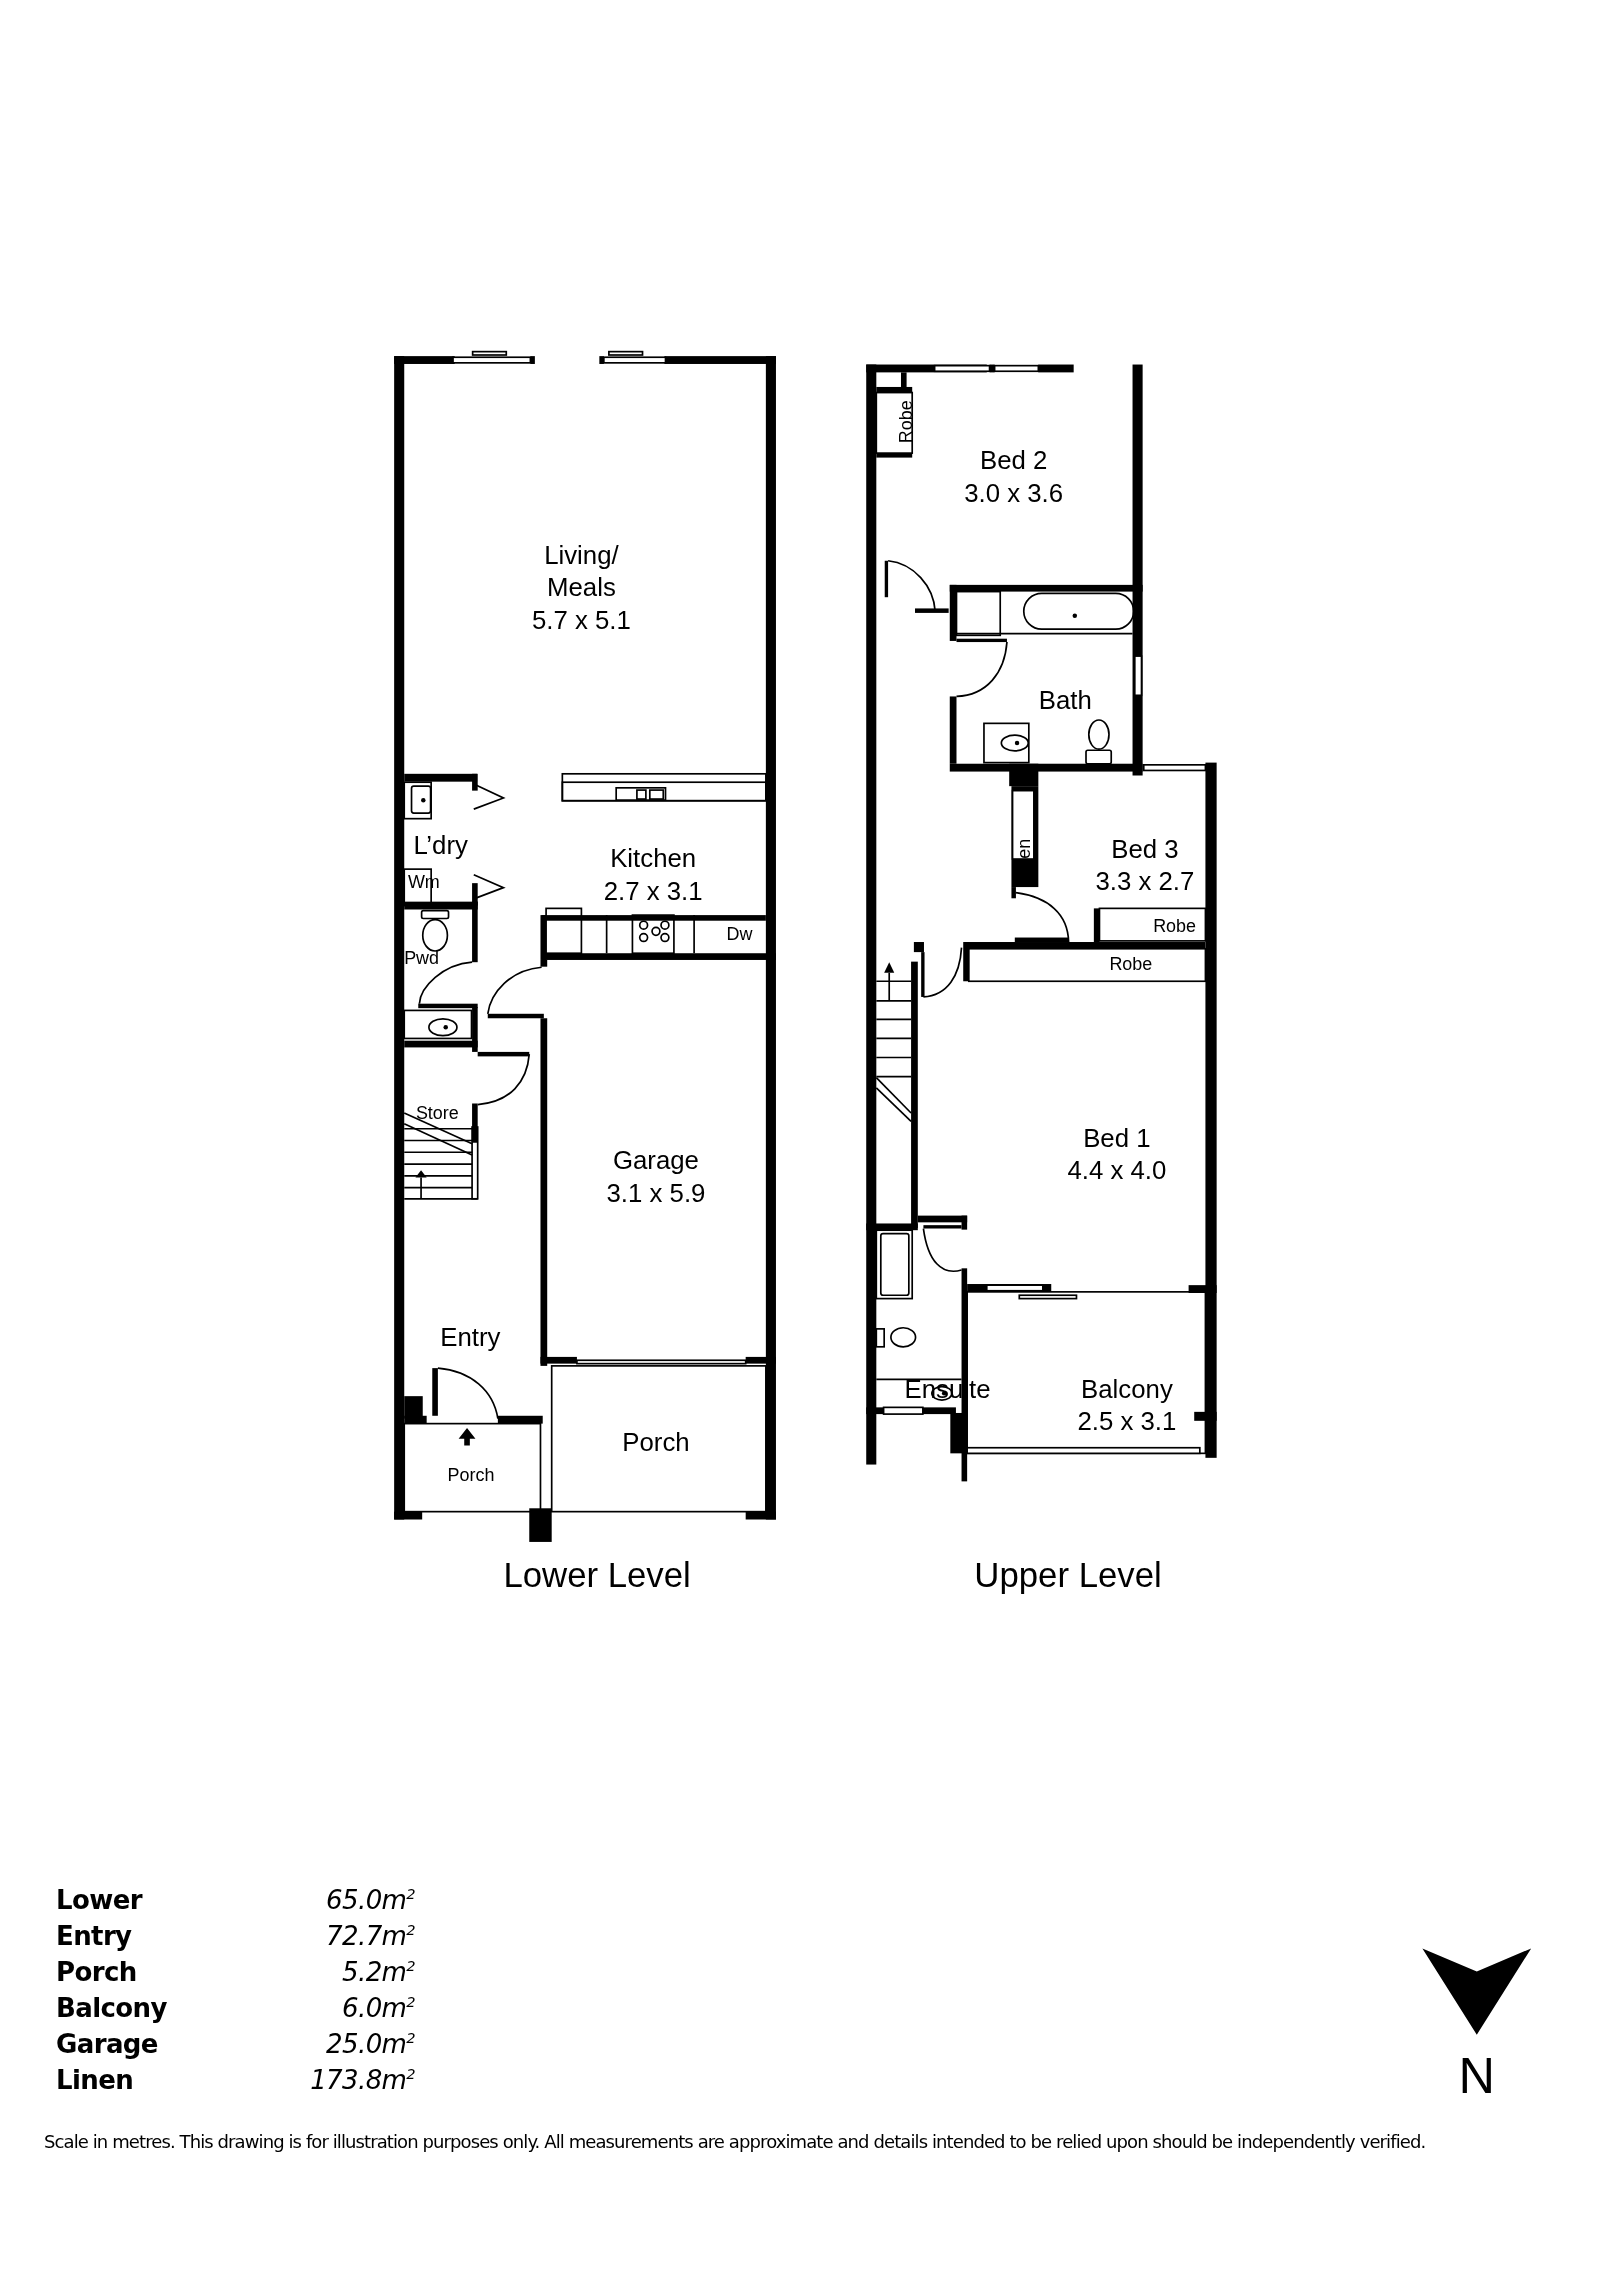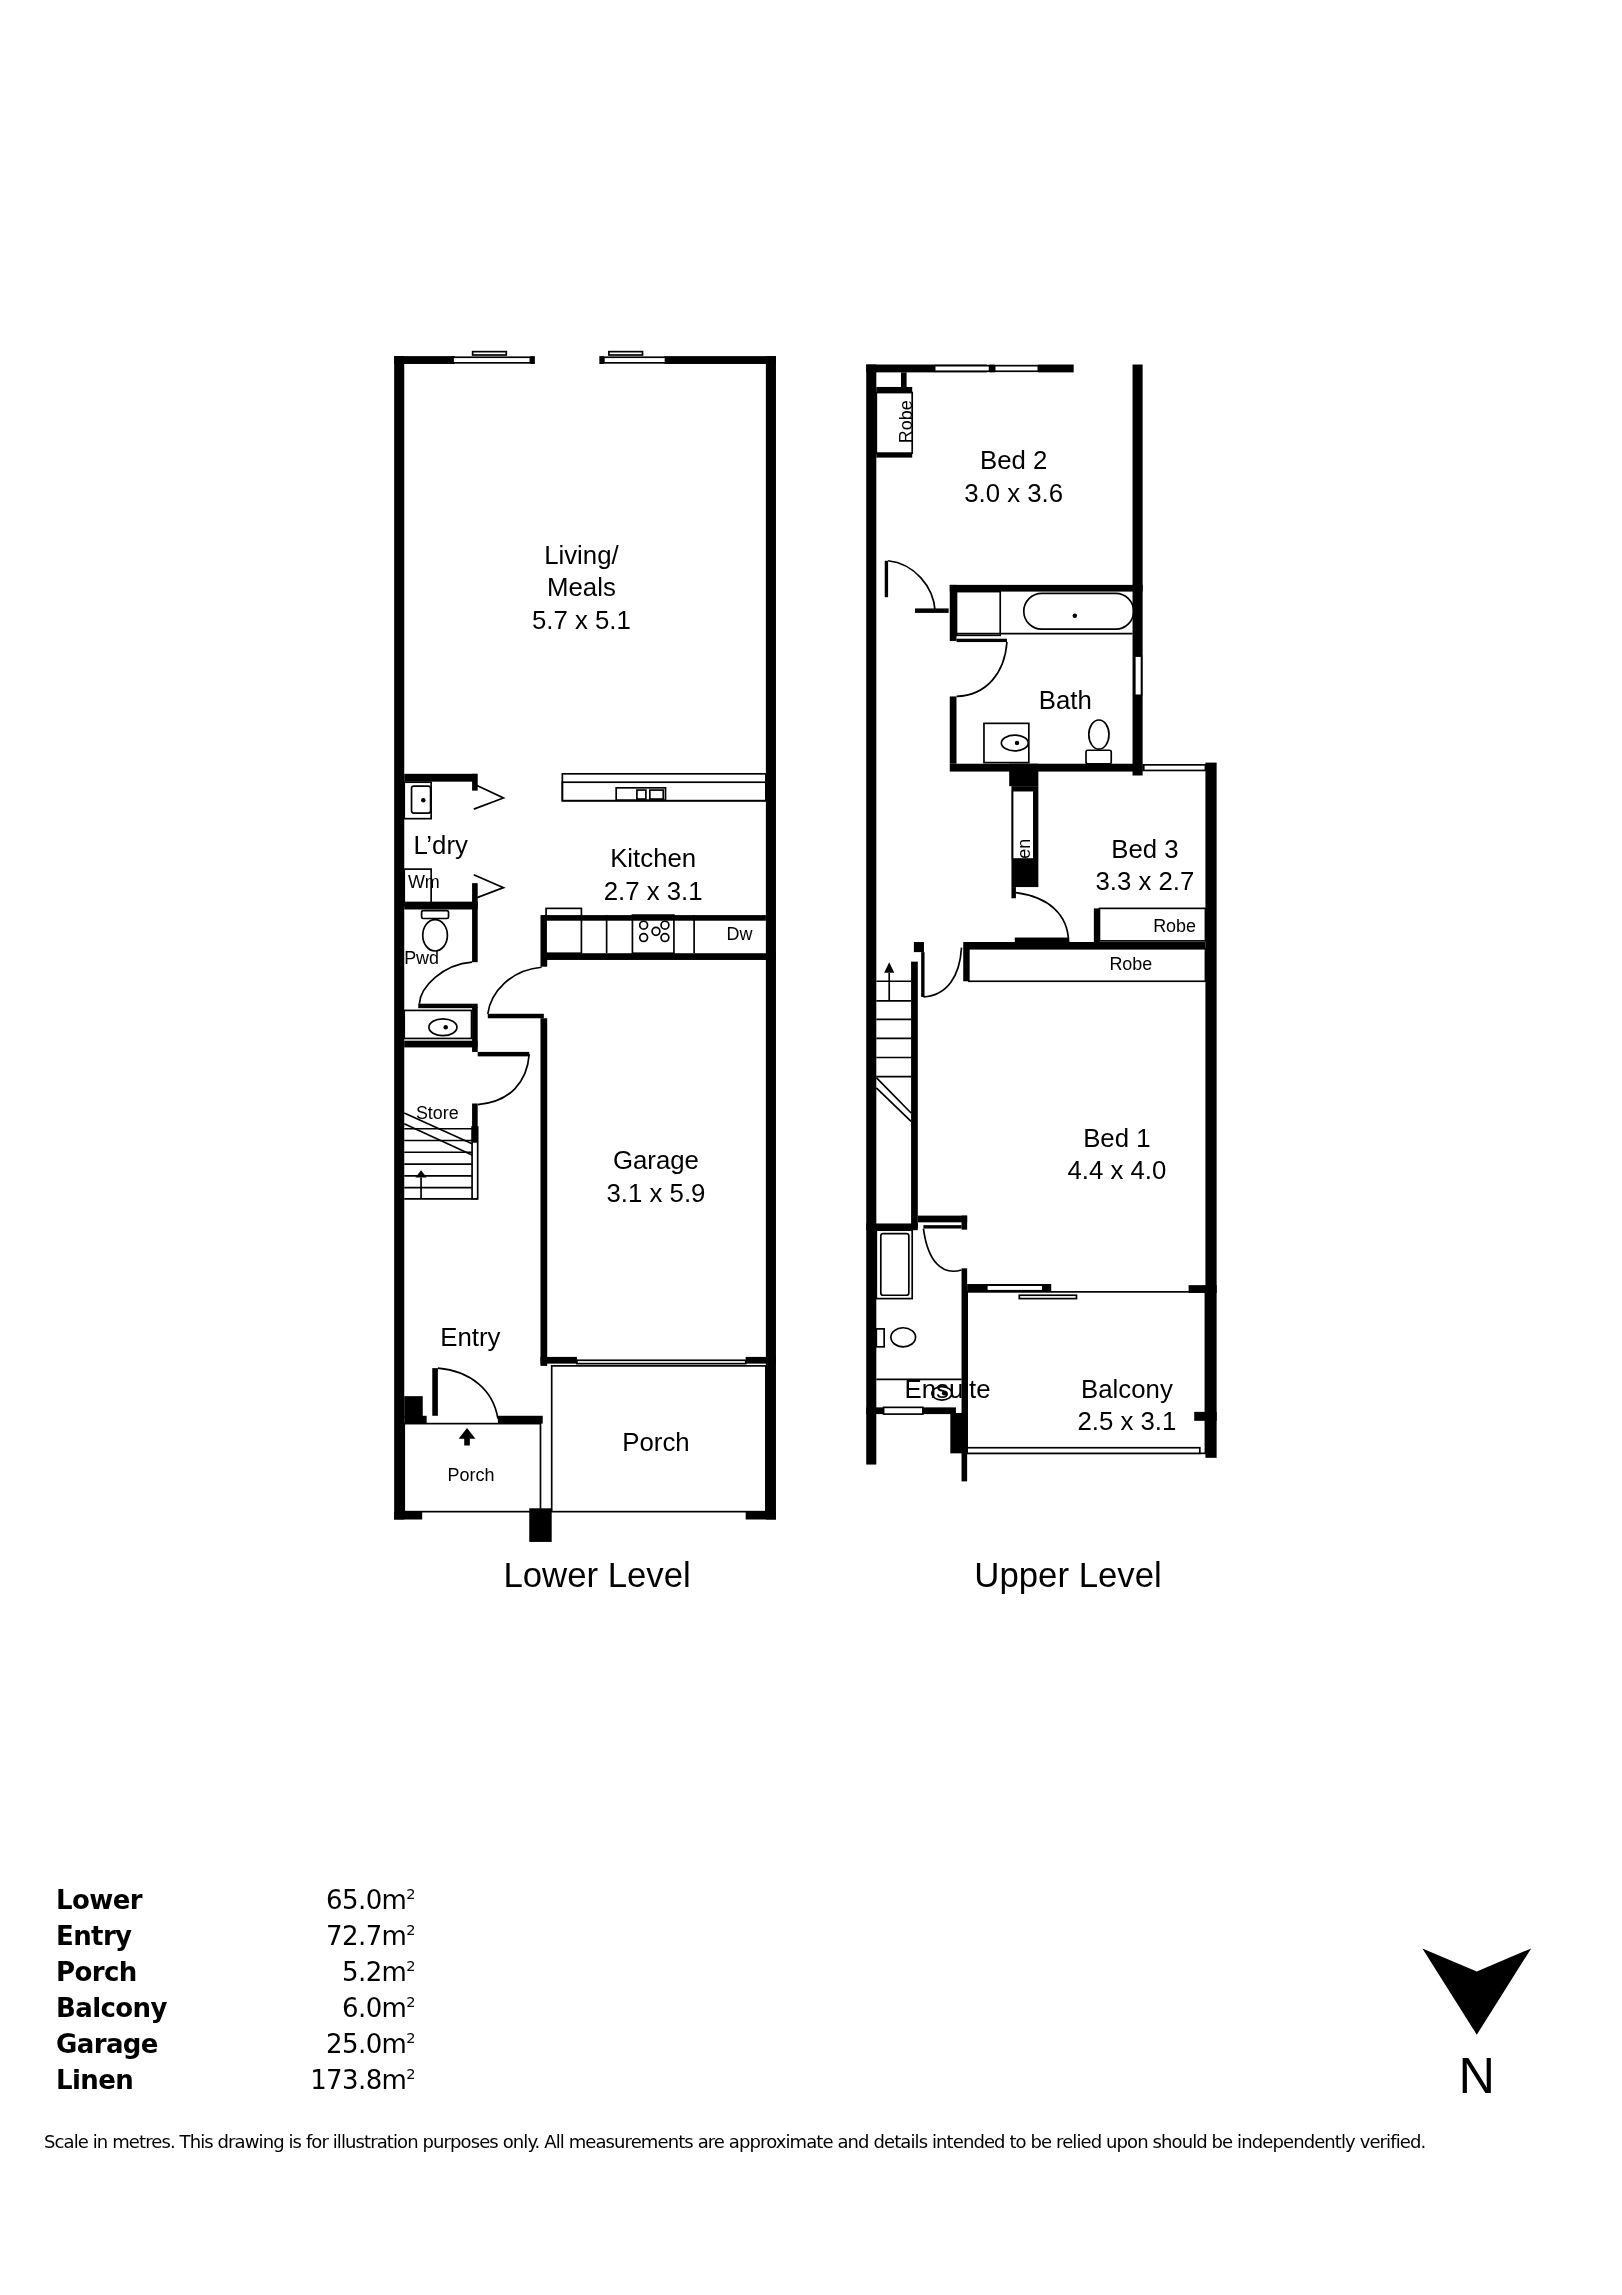--- a/index.html
+++ b/index.html
@@ -7,21 +7,21 @@
   #plan { position:absolute; left:0; top:0; width:1622px; height:2295px; }
   .room-label { font-family:"Liberation Sans", sans-serif; font-size:46px; fill:#000; text-anchor:middle; }
   .small-label { font-family:"Liberation Sans", sans-serif; font-size:32px; fill:#000; text-anchor:middle; }
   .level-label { font-family:"Liberation Sans", sans-serif; font-size:62px; fill:#000; text-anchor:middle; }
   .wall { fill:#000; }
   .thin { fill:none; stroke:#000; stroke-width:3; }
   .thin2 { fill:#fff; stroke:#000; stroke-width:3; }
   .areas { position:absolute; left:56px; top:1882px; width:359px; }
   .area-row { display:flex; justify-content:space-between; height:36px; align-items:center; }
   .area-name { font-family:"DejaVu Sans", sans-serif; font-weight:bold; font-size:26px; letter-spacing:-0.6px; }
-  .area-val { font-family:"DejaVu Sans", sans-serif; font-size:26px; letter-spacing:-0.6px; }
+  .area-val { font-family:"DejaVu Sans", sans-serif; font-size:26px; letter-spacing:-0.6px;font-style:italic; }
   .area-val sup { font-size:14.6px; }
   .disclaimer { position:absolute; left:44px; top:2131px; font-family:"DejaVu Sans", sans-serif; font-size:18px; letter-spacing:-0.9px; white-space:nowrap; }
 </style>
 </head>
 <body>
 
 <svg id="plan" viewBox="0 0 2893 4093" xmlns="http://www.w3.org/2000/svg">
 
   <g>
 

